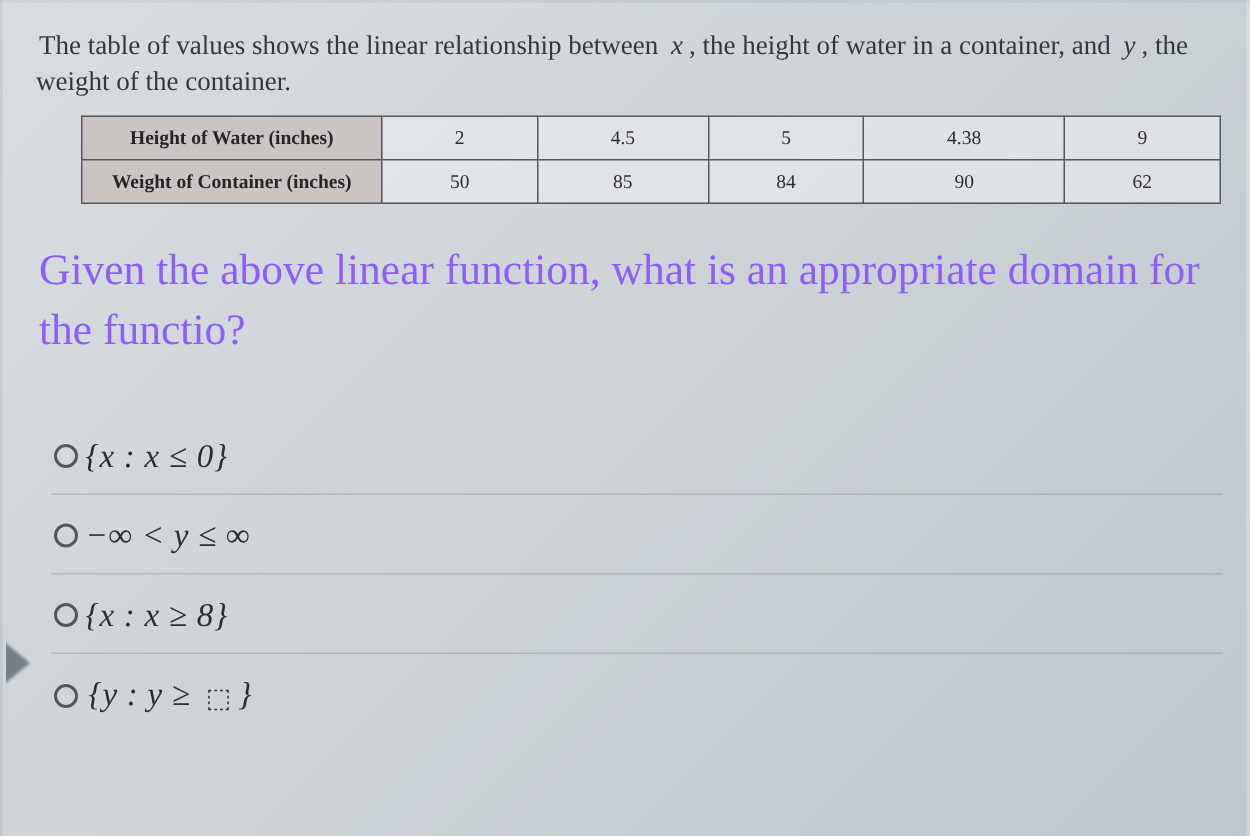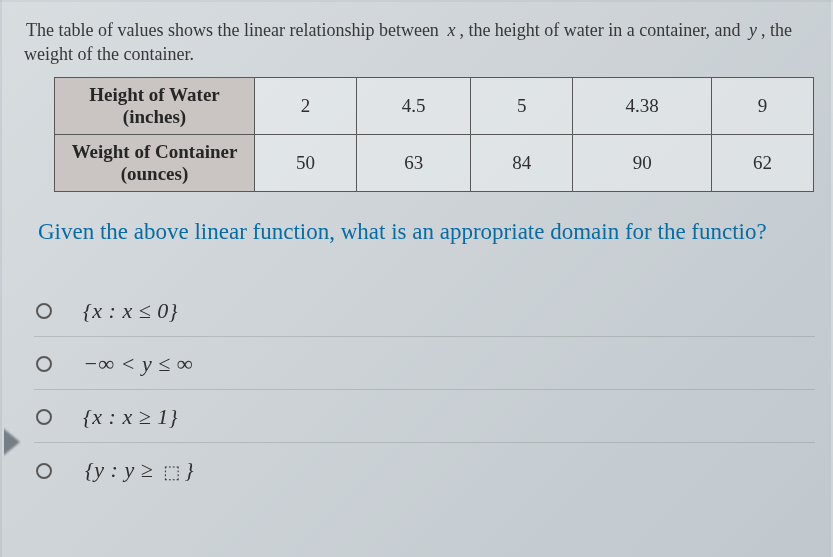--- a/index.html
+++ b/index.html
@@ -18,48 +18,48 @@
     font-size: 18px;
     line-height: 1.35;
     margin-bottom: 10px;
     color: #333;
   }
   .intro .var { font-style: italic; }
   table {
     border-collapse: collapse;
     margin: 0 0 22px 32px;
     width: 760px;
-    font-size: 19px;
+    font-size: 13px;
   }
   th, td {
     border: 1px solid #555;
     padding: 6px 10px;
     text-align: center;
     background: rgba(235,238,240,0.6);
   }
   th {
     background: #c9c4c1;
     font-weight: bold;
     color: #222;
     text-align: center;
     width: 200px;
   }
   .question {
-    font-size: 23px;
+    font-size: 29px;
     line-height: 1.4;
-    margin: 24px 0 38px 16px;
-    color: #0369a1;
+    margin: 24px 0 38px 4px;
+    color: #8b5cf6;
   }
   .options {
     padding-left: 8px;
   }
   .option {
     display: flex;
     align-items: center;
-    gap: 27px;
+    gap: 1px;
     padding: 10px 0;
     border-bottom: 1px solid rgba(100,100,100,0.25);
     font-size: 22px;
     font-family: 'Cambria Math', 'STIX', Georgia, serif;
     font-style: italic;
     text-align: center;
   }
   .option:last-child { border-bottom: none; }
   .radio {
     width: 16px;
@@ -98,44 +98,44 @@
   <tbody>
       <tr>
     <th>Height of Water (inches)</th>
     <td>2</td>
     <td>4.5</td>
     <td>5</td>
     <td>4.38</td>
     <td>9</td>
   </tr>
   <tr>
-    <th>Weight of Container (ounces)</th>
+    <th>Weight of Container (inches)</th>
     <td>50</td>
-    <td>63</td>
+    <td>85</td>
     <td>84</td>
     <td>90</td>
     <td>62</td>
   </tr>
 </tbody>
   </table>
 
 <div class="question">Given the above linear function, what is an appropriate domain for the functio?</div>
 
 <div class="options">
   <div class="option">
     <span class="radio"></span>
     <span class="mtext">{x : x ≤ 0}</span>
   </div>
   <div class="option">
     <span class="radio"></span>
     <span class="mtext">−∞ &lt; y ≤ ∞</span>
   </div>
   <div class="option">
     <span class="radio"></span>
-    <span class="mtext">{x : x ≥ 1}</span>
+    <span class="mtext">{x : x ≥ 8}</span>
   </div>
   <div class="option">
     <span class="radio"></span>
     <span class="mtext">
       <span>{y : y ≥ </span><span class="cursor-icon">⬚</span><span>}</span>
     </span>
   </div>
 </div>
 
 <div class="tri"></div>

